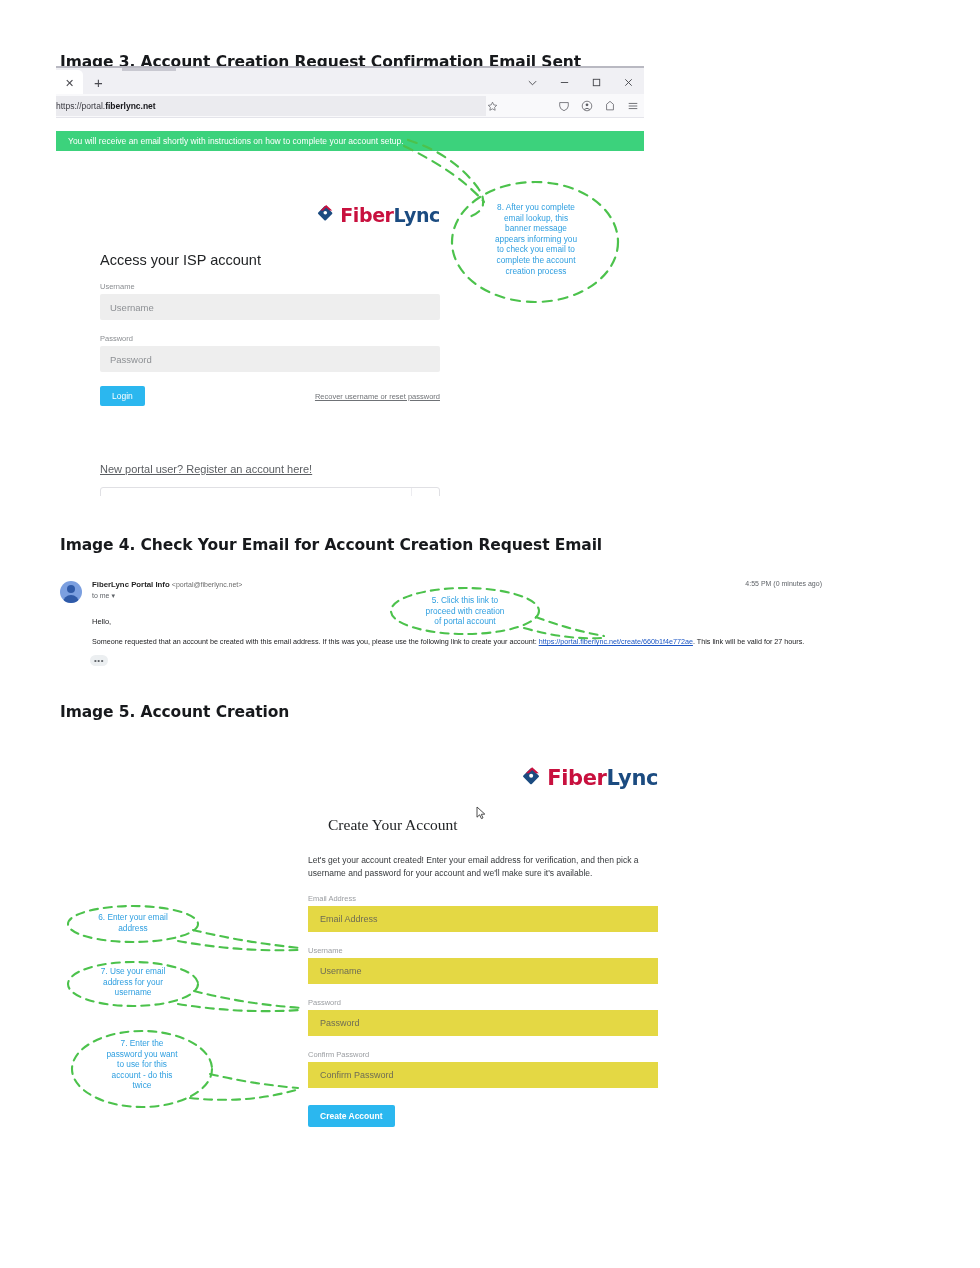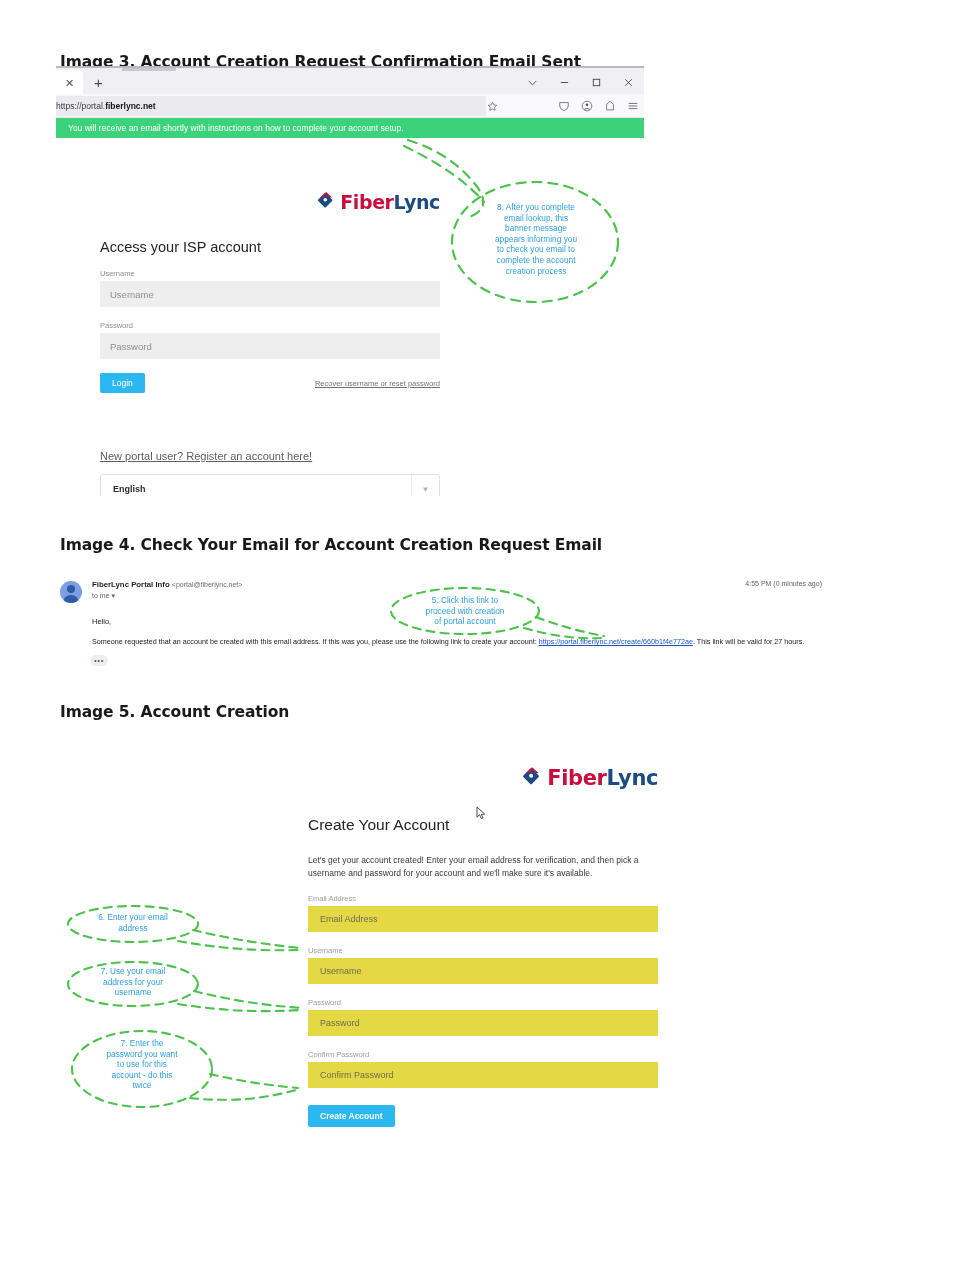--- a/index.html
+++ b/index.html
@@ -97,20 +97,21 @@
     width:14px; height:14px;
     display:flex; align-items:center; justify-content:center;
     color:#4c4d53;
   }
 
   .banner{
     height:20px;
     background:#3cd27c;
     display:flex; align-items:center;
     padding-left:12px;
+    margin-top:13px;
   }
   .banner-text{
     color:#ffffff; font-size:8.5px;
     font-family:"Liberation Sans", sans-serif;
   }
 
   .page-body{
     position:relative;
     background:#ffffff;
     height:358px;
@@ -234,21 +235,22 @@
     letter-spacing:0.5px;
   }
 
   
   .create{
     position:absolute; left:308px; top:765px;
     width:350px;
   }
   .create-title{
     font-size:15.5px; color:#222426; margin-top:26px;
-    font-family:Liberation Sans, sans-serif;
+    font-family:Liberation Serif, serif;
+    margin-left:20px;
   }
   .create-intro{
     font-size:8.5px; color:#35383b; line-height:1.55;
     margin-top:20px; width:348px;
   }
   .yfield-label{
     font-size:7.5px; color:#9a9da1; margin-top:14px; margin-bottom:3px;
   }
   .yfield-box{
     height:26px; background:#e4d844;

